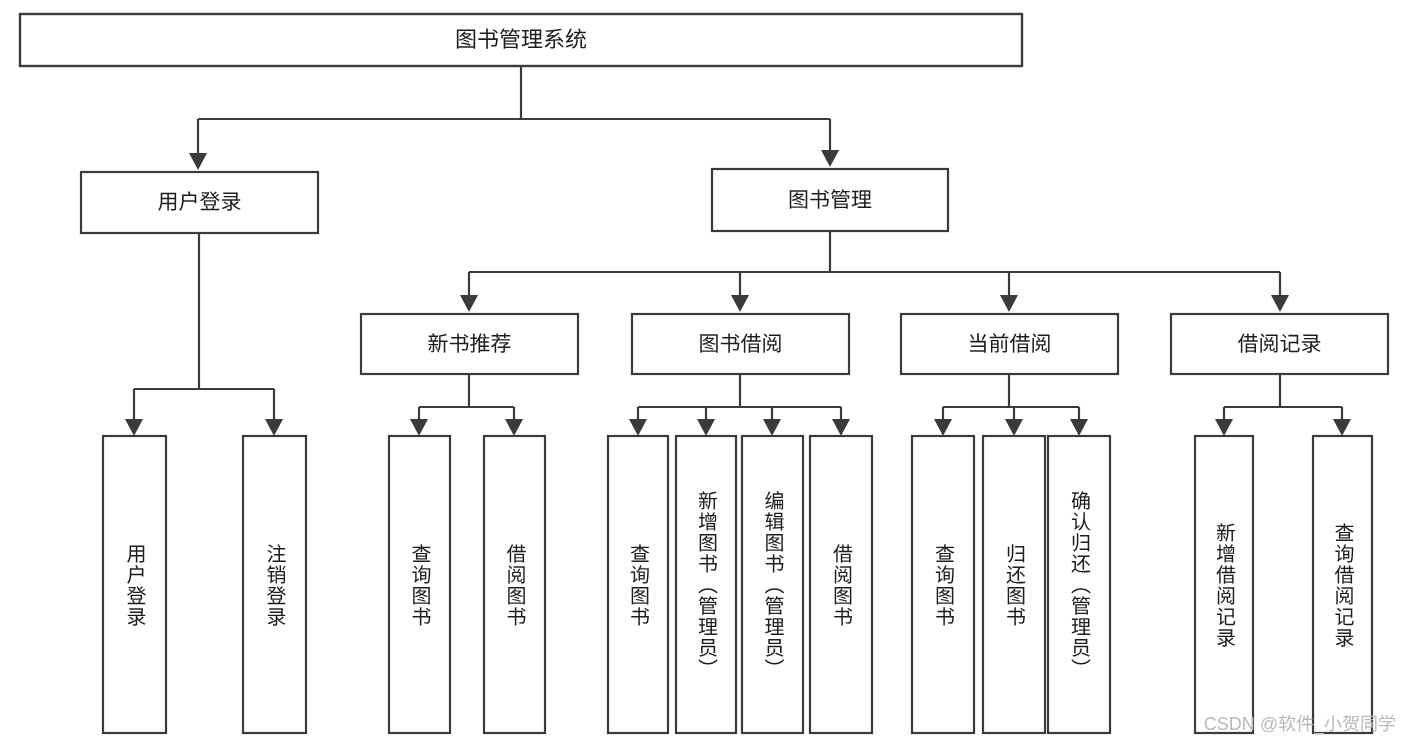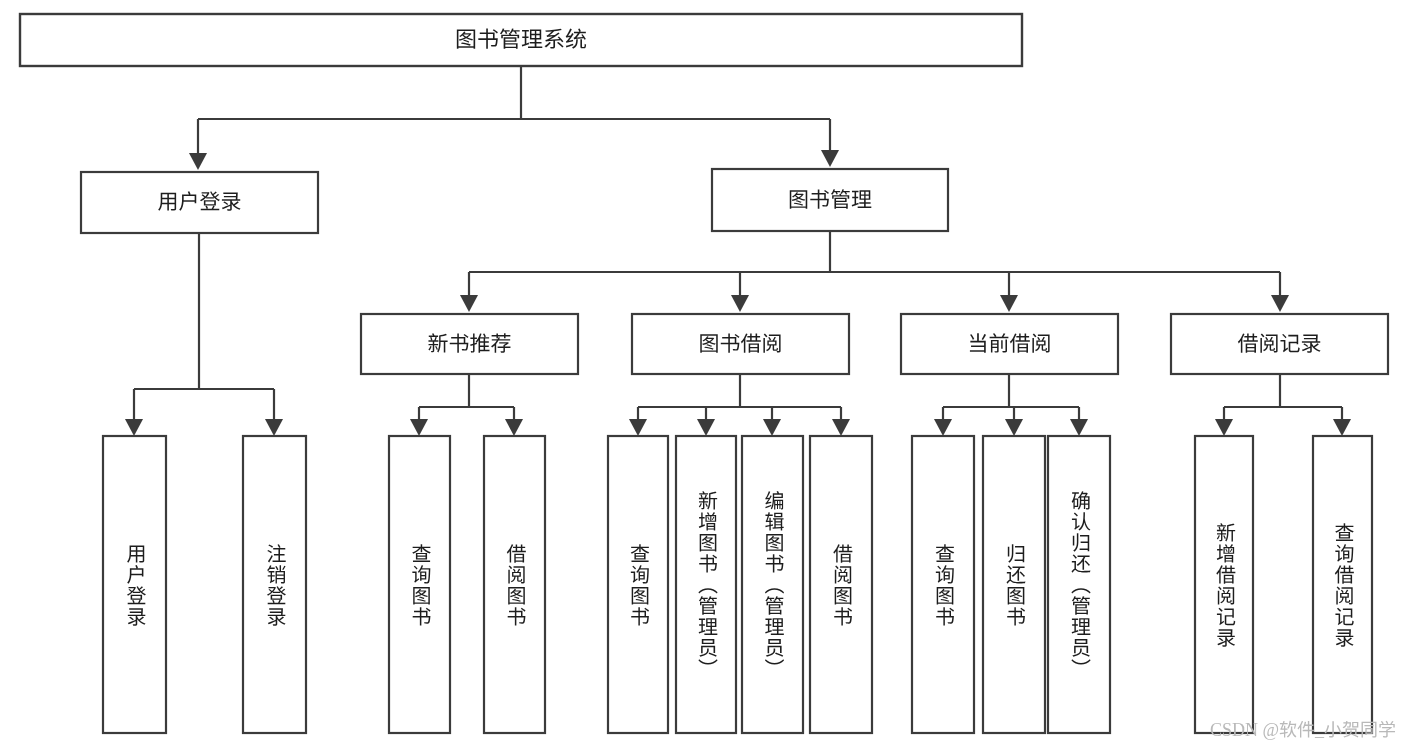--- a/index.html
+++ b/index.html
@@ -70,22 +70,22 @@
     font-family: "Liberation Sans", "DejaVu Sans", sans-serif;
     font-size: 20px;
     line-height: 1.06;
     color: #1d1d1d;
     letter-spacing: 1px;
     white-space: nowrap;
   }
   #watermark {
     position: absolute;
     right: 9px;
-    bottom: 6px;
-    font-family: Liberation Serif, serif;
+    bottom: 12px;
+    font-family: Liberation Sans, sans-serif;
     font-size: 18px;
     color: #b9b9b9;
     white-space: nowrap;
     user-select: none;
   }
 </style>
 </head>
 <body>
 
 <div id="diagram-root">

